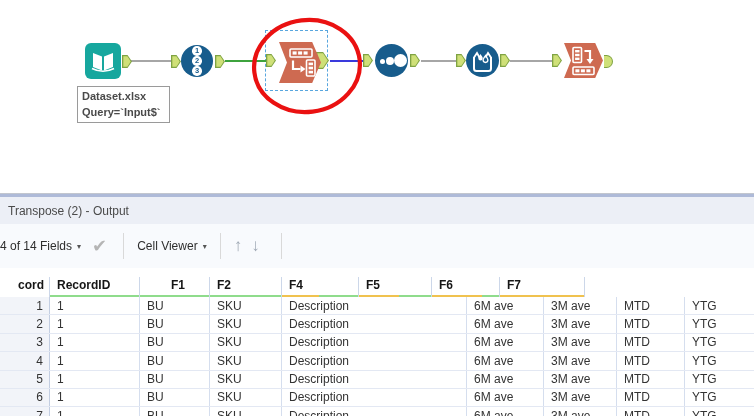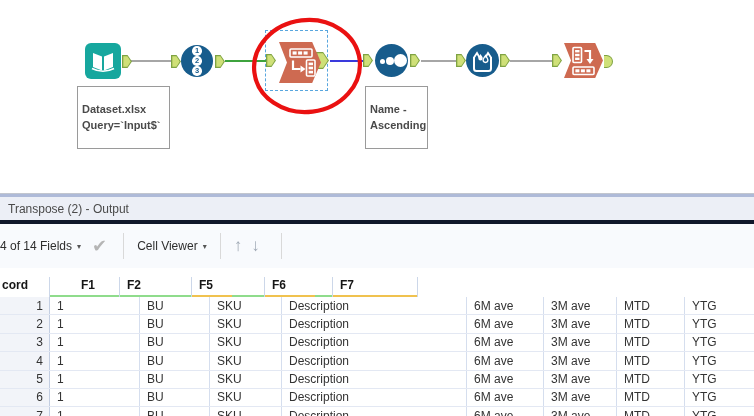--- a/index.html
+++ b/index.html
@@ -42,48 +42,48 @@
   .wire.green { background:#3DA33D; }
   .wire.blue { background:#3A3ADC; }
 
   
   .sel-rect { position:absolute; left:265px; top:30px; width:63px; height:61px;
               border:1.5px dashed #58A6DE; background:transparent; }
   .red-mark { position:absolute; left:0; top:0; pointer-events:none; }
 
   
   .note { position:absolute; background:#fff; border:1px solid #9A9A9A; color:#4A4A4A;
-          font-size:11px; line-height:15.5px; font-weight:600; padding:15px 4px;
+          font-size:11px; line-height:15.5px; font-weight:600; padding:2px 4px;
           white-space:pre-line; }
   .note-input { left:77px; top:86px; width:93px; }
   .note-sort { left:365px; top:86px; width:63px; }
   .note-formula { left:458px; top:86px; width:102px; line-height:16.2px; }
 
   
   .panel { position:absolute; left:0; top:193px; width:754px; height:223px; background:#fff; }
   .panel-topline { position:absolute; left:0; top:0; width:100%; height:1px; background:#C2C6CE; }
   .panel-blueband { position:absolute; left:0; top:1px; width:100%; height:3px; background:#AEBAD8; }
   .panel-header { position:absolute; left:0; top:4px; width:100%; height:28px; background:#ECEFF6;
-                  border-bottom:5px solid #0f172a; display:flex; align-items:center; }
+                  border-bottom:1px solid #0f172a; display:flex; align-items:center; }
   .panel-title { font-size:12px; color:#4A4A4A; margin-left:8px; }
 
   .toolbar { position:absolute; left:0; top:31px; width:100%; height:44px; background:#F8FAFD;
              display:flex; align-items:center; font-size:12px; color:#2E2E2E; }
   .tb-caret { font-size:8px; color:#555; margin-left:5px; }
   .tb-check { color:#B5B5B5; font-size:18px; margin-left:11px; }
   .tb-sep { width:1px; height:26px; background:#D9D9D9; }
   .tb-arrow { color:#9FA8B4; font-size:17px; }
 
   
   .grid { position:absolute; left:0; top:84px; width:790px; height:139px; overflow:hidden;
           font-size:12px; color:#333; }
   .ghead { display:flex; height:20px; background:#fff; }
   .hc { position:relative; height:20px; border-right:1px solid #CCD7E9; padding:1px 0 0 7px;
         font-weight:bold; color:#161616; overflow:hidden; white-space:nowrap; }
-  .hc.first { padding-left:2px; }
+  .hc.first { padding-left:18px; }
   .hbar { position:absolute; left:0; bottom:0; height:2px; width:100%; display:flex; }
   .gr { display:flex; height:18.4px; border-bottom:1px solid #E3E8F3; background:#fff; }
   .gc { height:100%; border-right:1px solid #D5DEEE; padding:1.5px 0 0 7px;
         overflow:hidden; white-space:nowrap; }
   .gc.rn { background:#F2F4F9; text-align:right; padding:1.5px 6px 0 0; border-right:1px solid #C3CEE2; }
 </style>
 </head>
 <body>
 
 <div class="stage">
@@ -169,22 +169,20 @@
         <rect x="22.4" y="26.3" width="4" height="3" fill="#fff"></rect>
       </svg>
     </div>
 
     <svg class="red-mark" width="754" height="193">
       <ellipse cx="307" cy="66" rx="53" ry="46" fill="none" stroke="#EA1111" stroke-width="4.2" transform="rotate(-7 307 66)" stroke-linecap="round"></ellipse>
     </svg>
 
     <div class="note note-input">Dataset.xlsx
 Query=`Input$`</div>
-    <div class="note note-sort">Name -
-Ascending</div>
   </div>
 
   <div class="panel">
     <div class="panel-topline"></div>
     <div class="panel-blueband"></div>
     <div class="panel-header">
       <span class="panel-title">Transpose (2) - Output</span>
     </div>
 
     <div class="toolbar">
@@ -196,25 +194,32 @@
       <span class="tb-caret">▾</span>
       <span class="tb-sep" style="margin-left:13px;"></span>
       <span class="tb-arrow" style="margin-left:13px;">↑</span>
       <span class="tb-arrow" style="margin-left:9px;">↓</span>
       <span class="tb-sep" style="margin-left:21px;"></span>
     </div>
 
     <div class="grid">
       <div class="ghead">
           <div class="hc first" style="width: 50px;"><span>cord</span></div>
+          <div class="hc" style="width: 90px;"><span>RecordID</span><div class="hbar">
+              <div style="width: 100%; background: rgb(143, 220, 140);"></div>
+            </div></div>
           <div class="hc" style="width: 70px; text-align: center;"><span>F1</span><div class="hbar">
               <div style="width: 100%; background: rgb(143, 220, 140);"></div>
             </div></div>
           <div class="hc" style="width: 72px;"><span>F2</span><div class="hbar">
               <div style="width: 100%; background: rgb(143, 220, 140);"></div>
+            </div></div>
+          <div class="hc" style="width: 77px;"><span>F4</span><div class="hbar">
+              <div style="width: 49%; background: rgb(240, 194, 79);"></div>
+              <div style="width: 51%; background: rgb(143, 220, 140);"></div>
             </div></div>
           <div class="hc" style="width: 73px;"><span>F5</span><div class="hbar">
               <div style="width: 55%; background: rgb(240, 194, 79);"></div>
               <div style="width: 45%; background: rgb(143, 220, 140);"></div>
             </div></div>
           <div class="hc" style="width: 68px;"><span>F6</span><div class="hbar">
               <div style="width: 75%; background: rgb(240, 194, 79);"></div>
               <div style="width: 25%; background: rgb(143, 220, 140);"></div>
             </div></div>
           <div class="hc" style="width: 85px;"><span>F7</span><div class="hbar">

